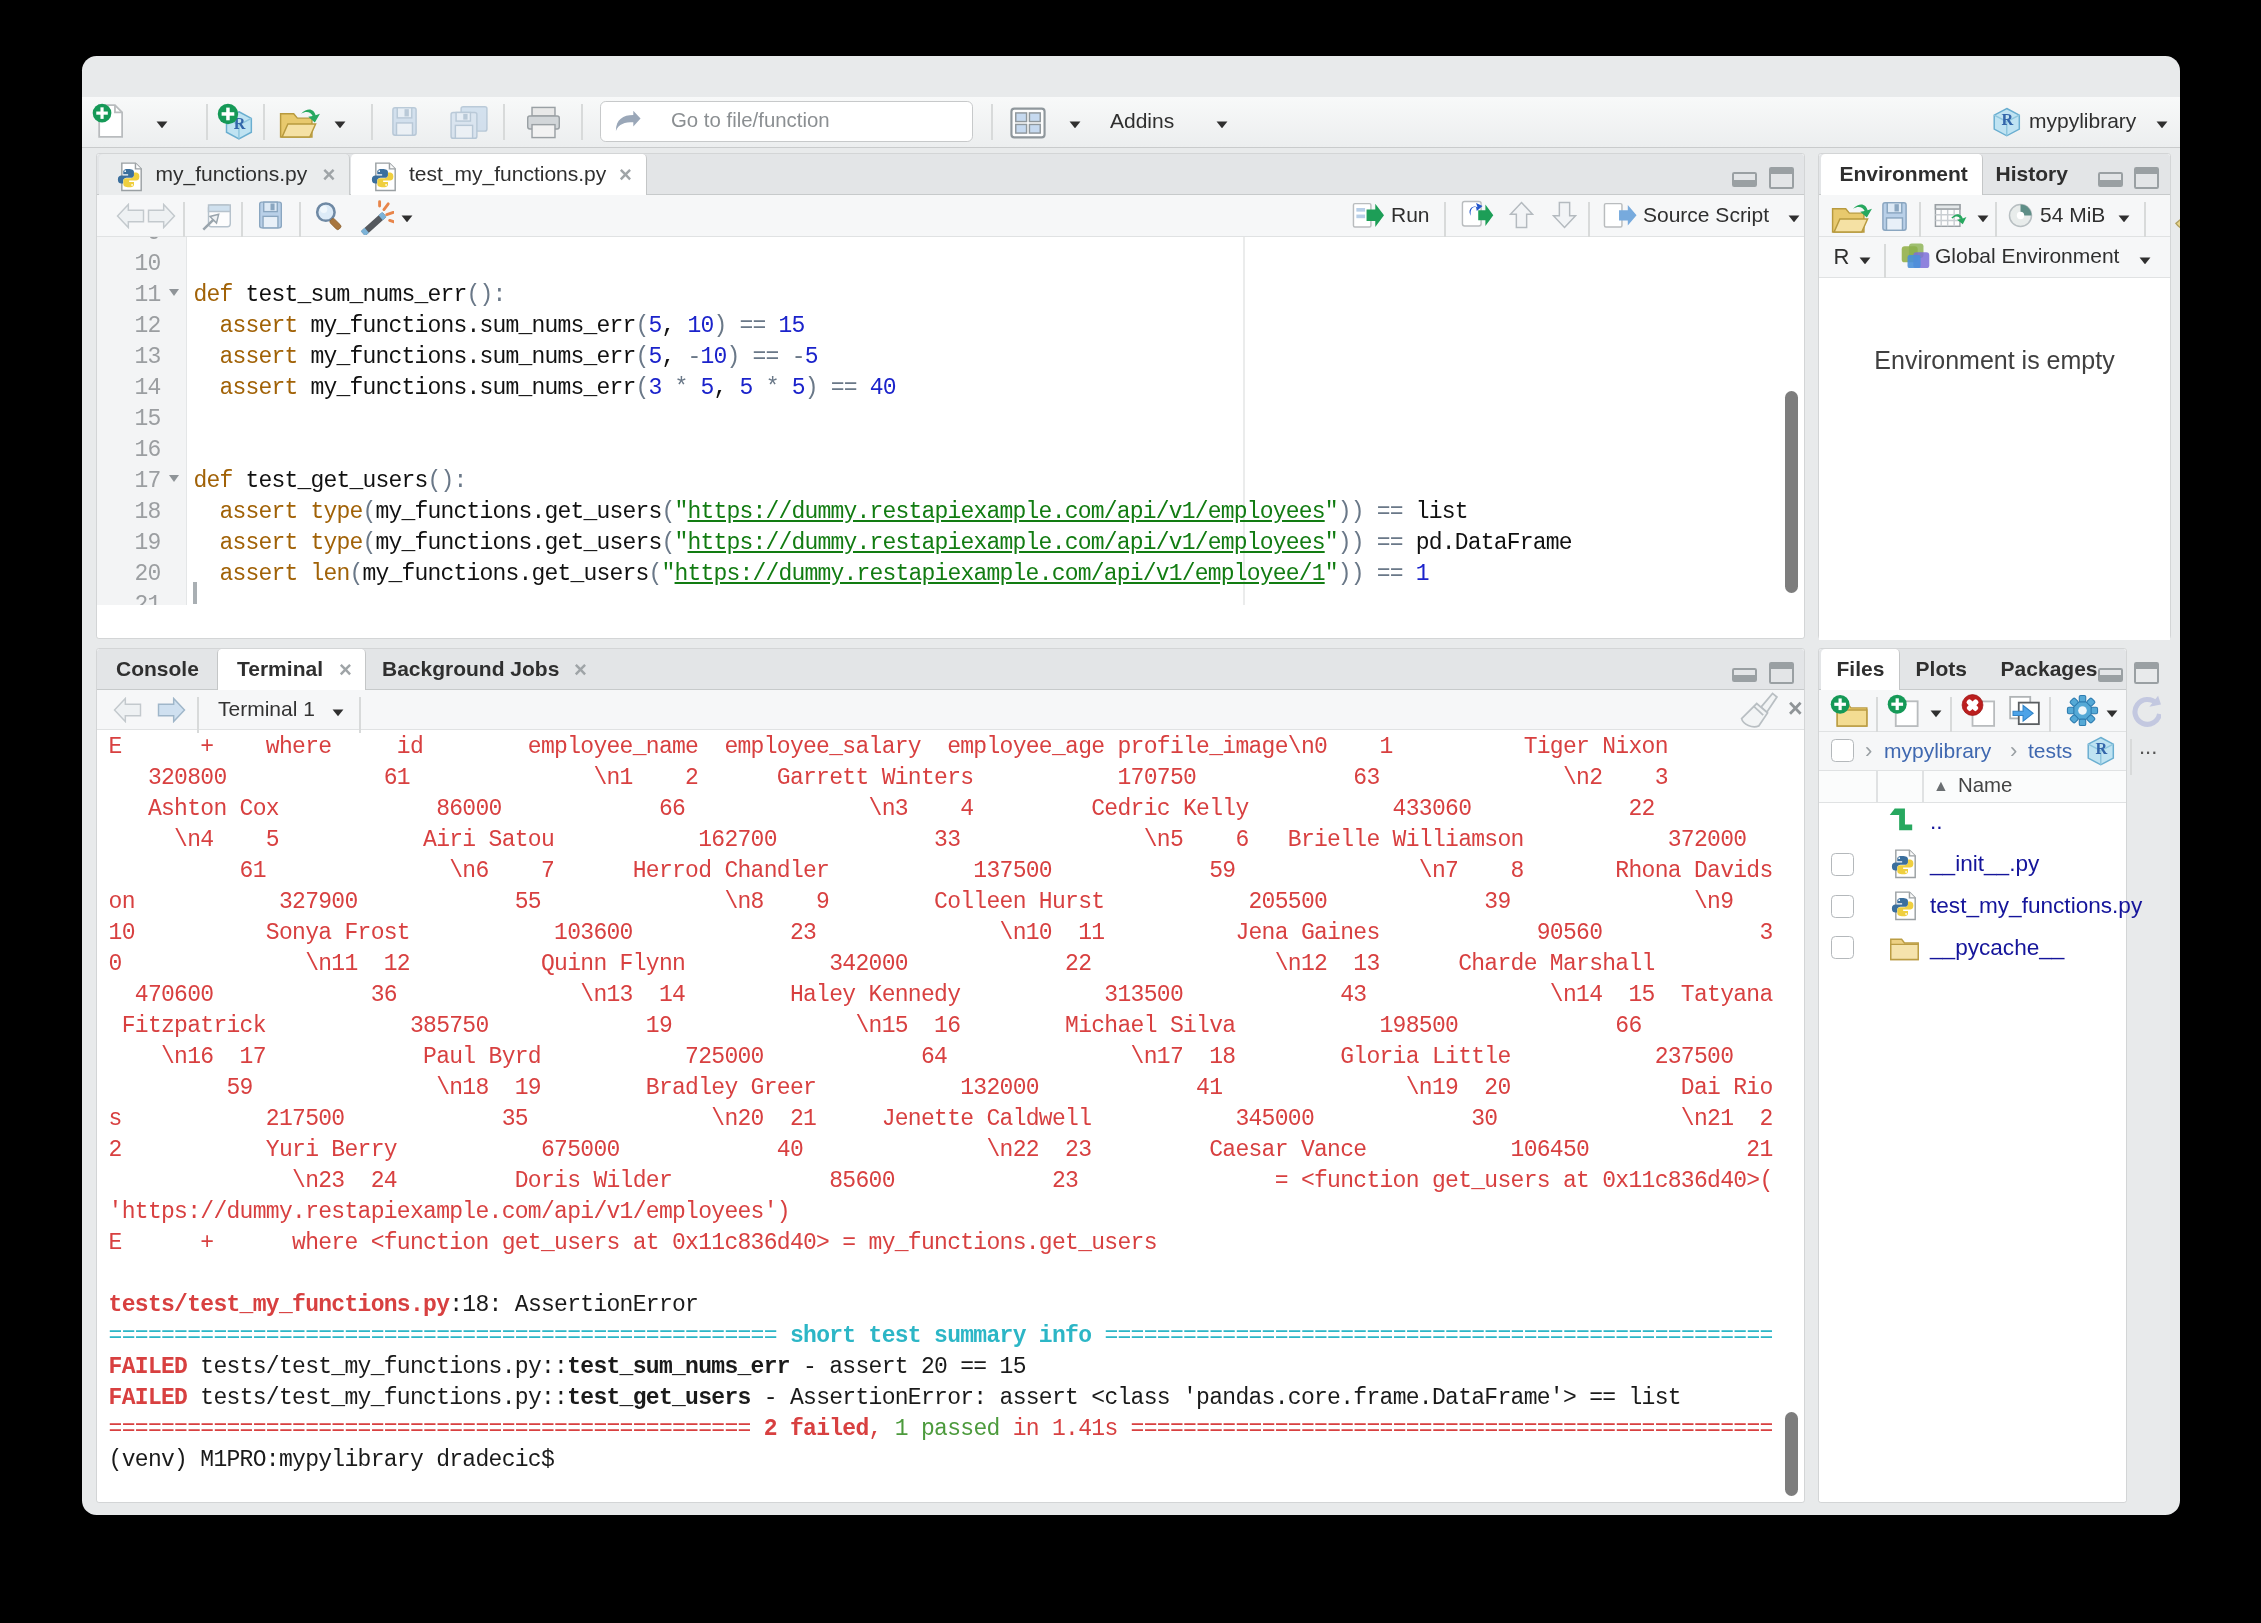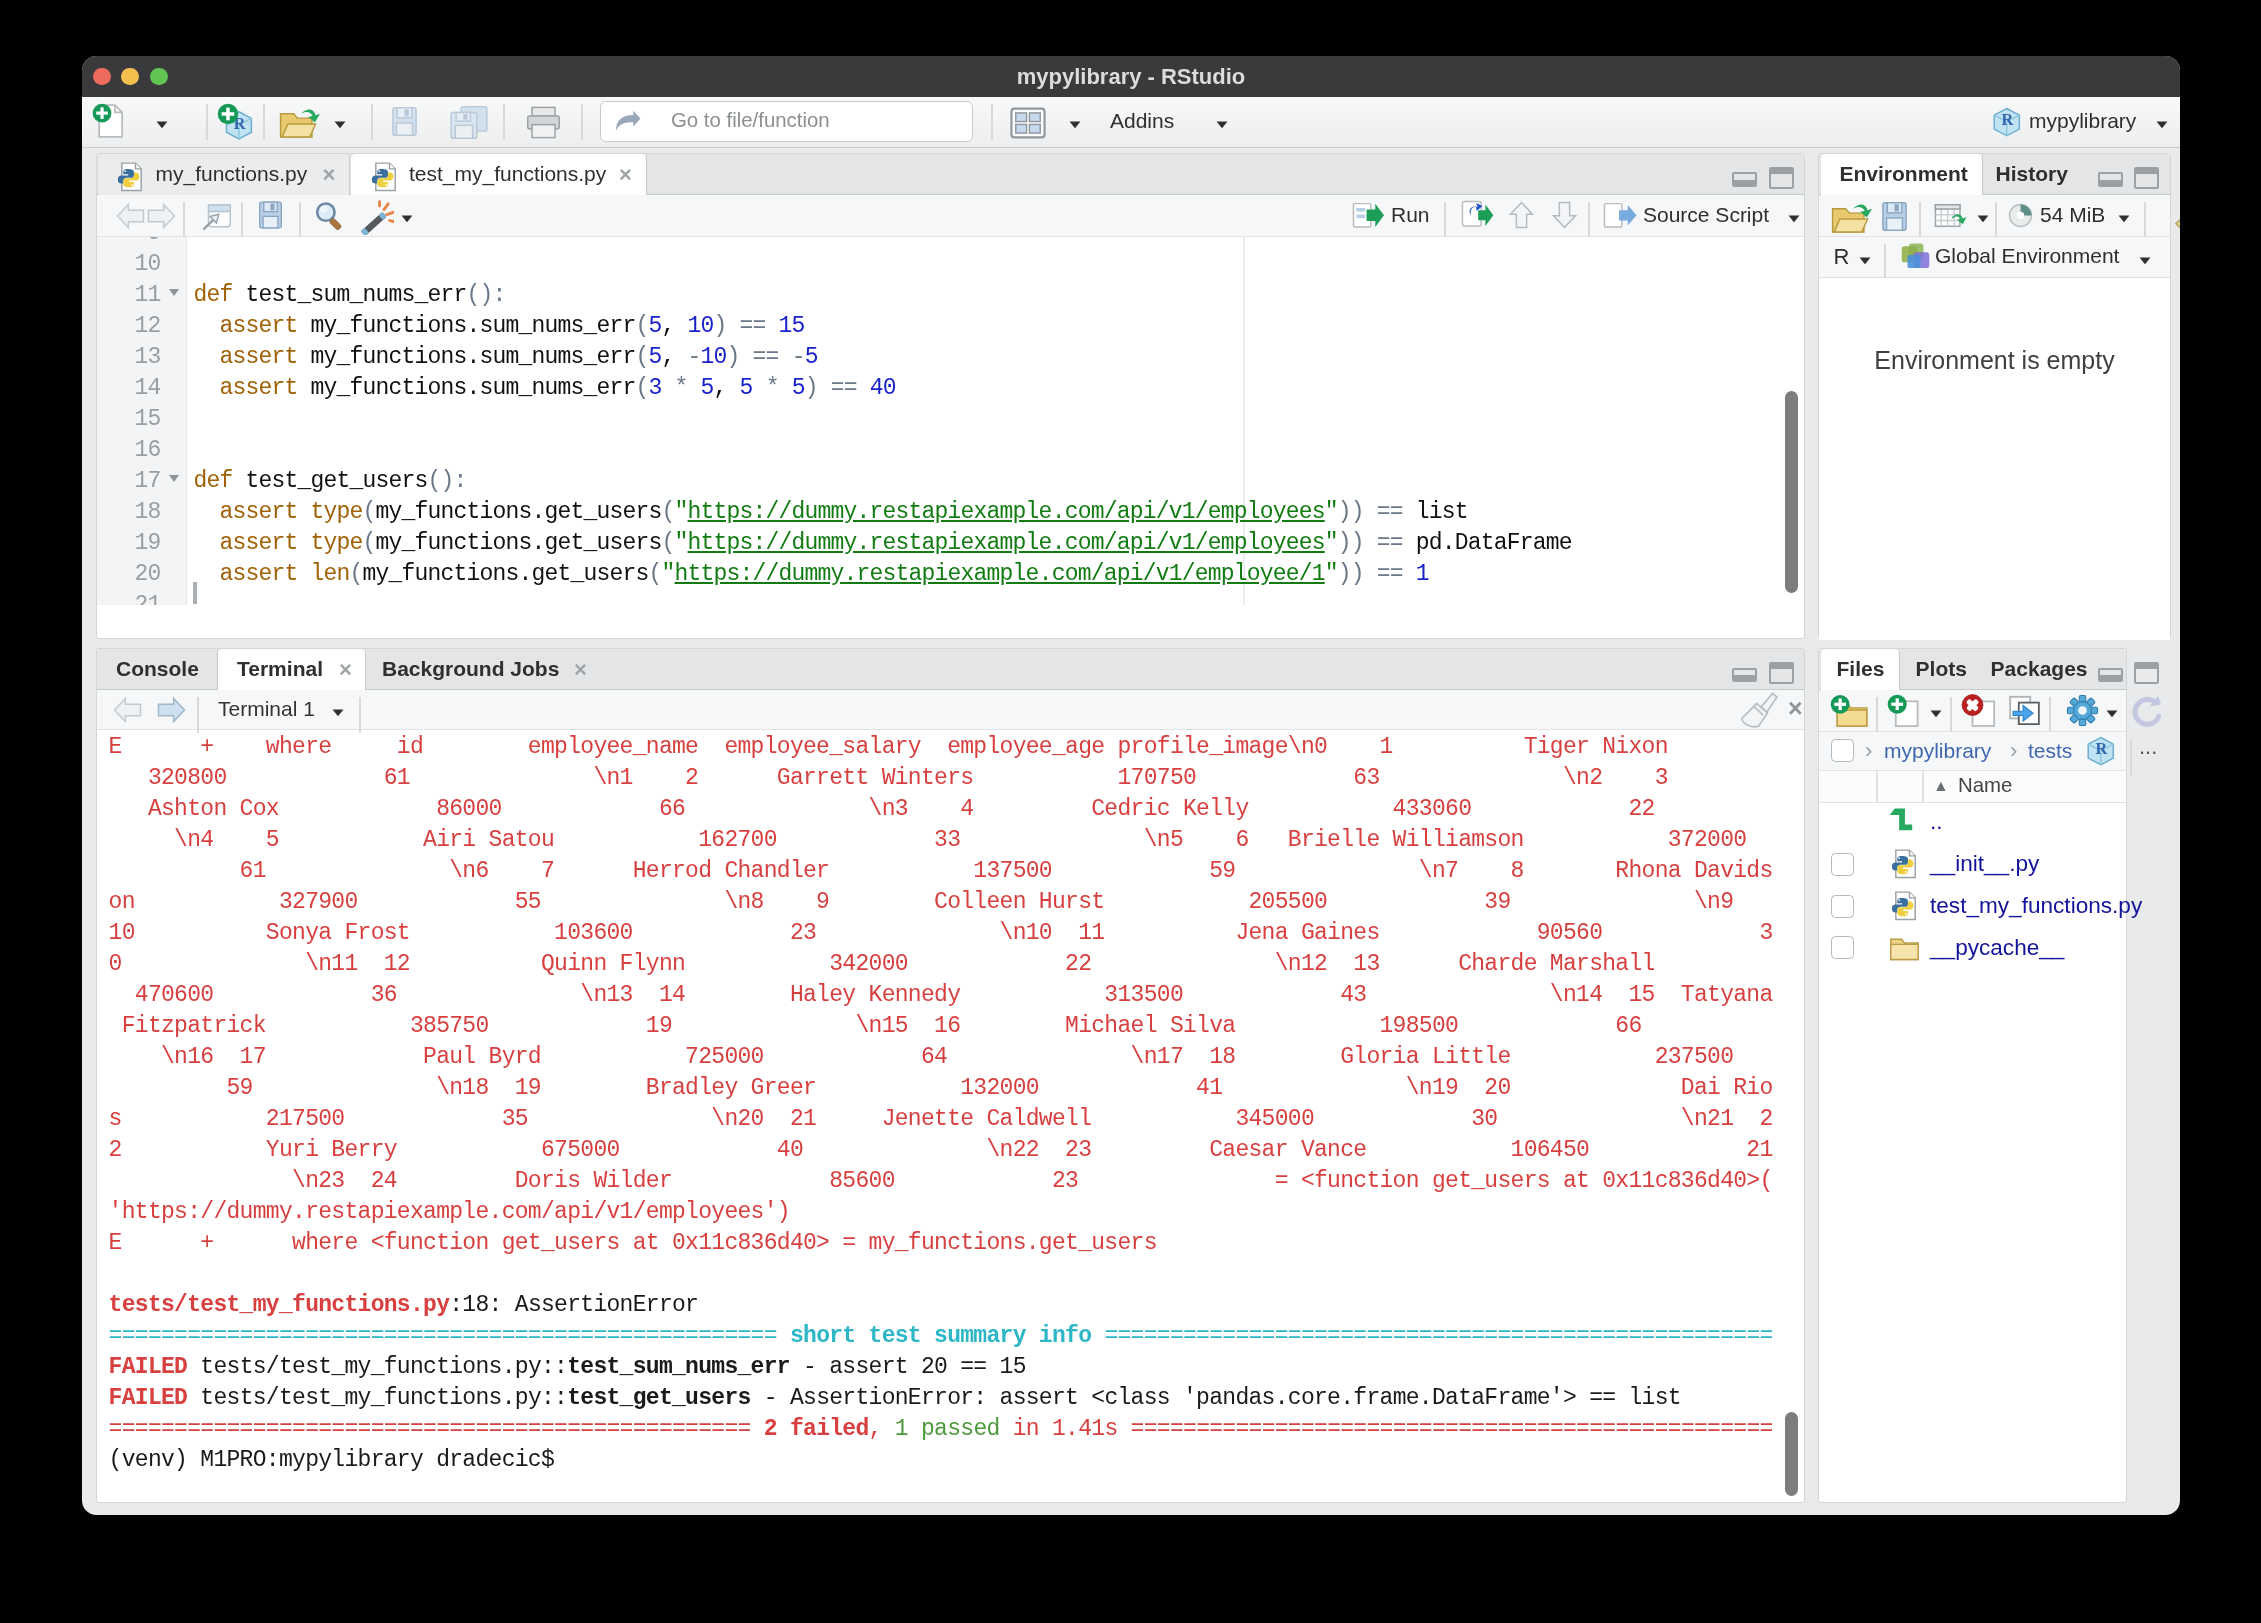--- a/index.html
+++ b/index.html
@@ -31,26 +31,20 @@
 #termtext{position:absolute;left:11.6px;top:83px;right:2.9px;bottom:2.9px;overflow:hidden;font-family:"Liberation Mono",monospace;font-size:23px;letter-spacing:-0.7px;line-height:31px;white-space:pre;}
 .tr-red{color:#d84040;} .tr-redb{color:#d84040;font-weight:bold;} .tr-blk{color:#1a1a1a;}
 .tr-cyan{color:#2cb6c6;} .tr-green{color:#4c9a3c;} .b{font-weight:bold;}
 
 .minmax{position:absolute;top:13px;width:25px;height:19px;}
 .mm1{border:2.2px solid #9aa0a3;border-bottom:7.3px solid #9aa0a3;border-radius:2.2px;height:14.6px;margin-top:5.8px;}
 .mm2{border:2.2px solid #9aa0a3;border-top:7.3px solid #9aa0a3;border-radius:2.2px;height:22px;}
 </style></head>
 <body>
 <div id="win">
-  <div id="titlebar">
-    <div class="light" style="left:11px;background:#ed6a5f;"></div>
-    <div class="light" style="left:39px;background:#f5bf4f;"></div>
-    <div class="light" style="left:68px;background:#61c554;"></div>
-    <div id="title">mypylibrary - RStudio</div>
-  </div>
   <div id="toolbar">
       <div style="position:absolute;left:10.2px;top:5.8px;"><svg width="33" height="36" viewBox="0 0 46 50" xmlns="http://www.w3.org/2000/svg">
           <g transform="translate(6,1)">
             <path d="M4 2 h22 l10 10 v34 h-32 z" fill="#fff" stroke="#b9bcbe" stroke-width="2.5"></path>
             <path d="M26 2 v10 h10" fill="none" stroke="#b9bcbe" stroke-width="2.5"></path>
           </g>
           <circle cx="14" cy="14" r="13" fill="#159957"></circle>
           <rect x="5.9399999999999995" y="11.79" width="16.12" height="4.42" fill="#fff"></rect>
           <rect x="11.79" y="5.9399999999999995" width="4.42" height="16.12" fill="#fff"></rect>
         </svg></div>
@@ -394,21 +388,21 @@
     </div>
 
     <div class="panel" id="filespanel" style="left:1736px;top:499px;width:309px;height:855px;">
       <div class="tabstrip">
         <div class="tab" style="left:1.5px;width:79px;background:#fff;border-right:1.5px solid #c4c6c7;border-radius:4.4px 4.4px 0 0;height:42px;">
             <span style="position:absolute;left:16px;top:8px;font-weight:bold;">Files</span>
           </div>
         <div class="tab" style="left:82px;width:87px;">
             <span style="position:absolute;left:14.6px;top:8px;font-weight:bold;">Plots</span>
           </div>
-        <div class="tab" style="left:160px;width:95px;">
+        <div class="tab" style="left:170px;width:95px;">
             <span style="position:absolute;left:11.6px;top:8px;font-weight:bold;">Packages</span>
           </div>
         <div class="minmax" style="left:279px;">
             <div class="mm1"></div>
           </div>
         <div class="minmax" style="left:315px;">
             <div class="mm2"></div>
           </div>
       </div>
       <div class="etoolbar">

